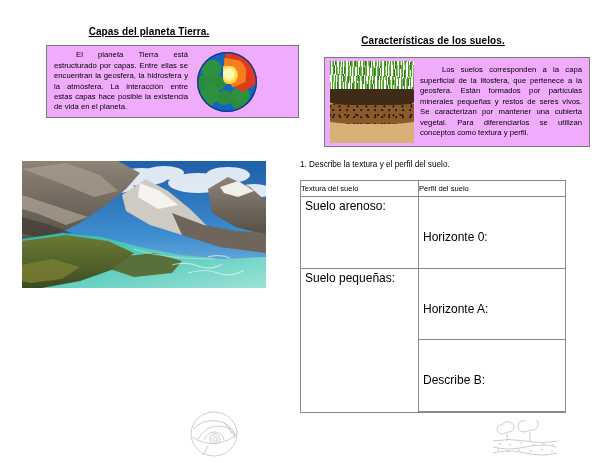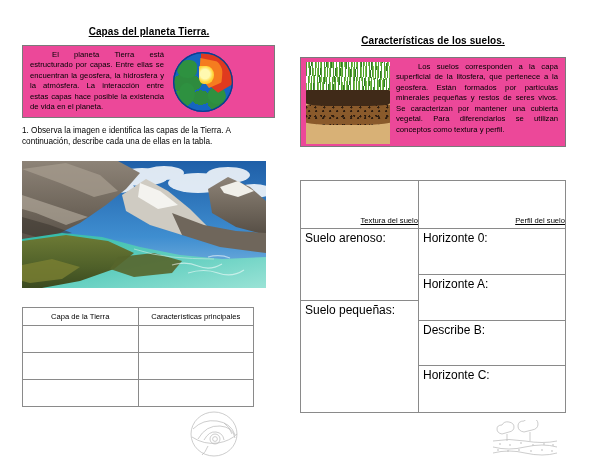--- a/index.html
+++ b/index.html
@@ -33,22 +33,23 @@
   }
   .prompt {
     font-size: 8.2px;
     line-height: 1.32;
     text-align: left;
   }
   .infobox {
     border: 1.2px solid #7a7a7a;
     box-sizing: border-box;
     display: flex;
-    align-items: flex-start;
-    background: #ec4899;
+    align-items: center;
+    background: #f0abfc;
+    margin-left: 24px;
   }
   .infotext {
     font-size: 7.7px;
     line-height: 1.36;
     text-align: justify;
     text-justify: inter-word;
     text-indent: 22px;
     box-sizing: border-box;
   }
 
@@ -105,37 +106,35 @@
   }
   .soil-col {
     box-sizing: border-box;
     display: flex;
     flex-direction: column;
   }
   #soil-col-texture { width: 118px; border-right: 1px solid #8a8a8a; }
   #soil-col-profile { flex: 1; }
   .soil-head {
     font-size: 7.6px;
-    text-align: right;
-    text-decoration: underline;
+    text-align: left;
     padding: 3px 0 3px;
     border-bottom: 1px solid #8a8a8a;
     box-sizing: border-box;
     height: 16px;
-    margin-top: 32px;
   }
   .soil-cell {
     font-size: 12px;
     padding: 2px 0 0 4px;
     box-sizing: border-box;
     border-bottom: 1px solid #8a8a8a;
   }
   .soil-cell.last { border-bottom: none; }
   #soil-col-texture .soil-cell { height: 72.3px; }
-  #soil-col-profile .soil-cell { height: 54.2px; }
+  #soil-col-profile .soil-cell { height: 54.2px; margin-top: 31px; }
 
   
   table.grid {
     border-collapse: collapse;
     width: 100%;
     table-layout: fixed;
   }
   table.grid th, table.grid td {
     border: 1px solid #8a8a8a;
     font-weight: normal;
@@ -290,21 +289,20 @@
         <div class="earth-land-b"></div>
         <div class="earth-land-c"></div>
         <div class="earth-wedge"></div>
         <div class="earth-mantle"></div>
         <div class="earth-core"></div>
       </div>
       <div class="earth-rim"></div>
     </div>
   </div>
 
-  <div class="col prompt" id="left-prompt">1. Observa la imagen e identifica las capas de la Tierra. A continuación, describe cada una de ellas en la tabla.</div>
 
   <div id="landscape-figure">
     <svg width="244" height="127" viewBox="0 0 244 127" preserveAspectRatio="none">
       <defs>
         <linearGradient id="skyGrad" x1="0" y1="0" x2="0" y2="1">
           <stop offset="0%" stop-color="#1f5fa8"></stop>
           <stop offset="60%" stop-color="#3f8ed0"></stop>
           <stop offset="100%" stop-color="#8fc0e4"></stop>
         </linearGradient>
         <linearGradient id="rockGrad" x1="0" y1="0" x2="0" y2="1">
@@ -347,73 +345,49 @@
       <path d="M0 104 L30 98 L58 106 L40 118 L8 122 L0 120 Z" fill="#7a7f32" opacity="0.8"></path>
       <g stroke="#ffffff" stroke-width="1.2" opacity="0.55" fill="none">
         <path d="M150 104 q14 -4 26 1 t24 -2"></path>
         <path d="M166 112 q16 -5 30 0 t26 -3"></path>
         <path d="M186 96 q12 -3 22 1"></path>
       </g>
       <path d="M112 88 q18 6 38 8 t42 2" stroke="#bfe8de" stroke-width="1" fill="none" opacity="0.7"></path>
     </svg>
   </div>
 
-  <div id="left-table">
-    <table class="grid">
-      <thead>
-        <tr>
-          <th>Capa de la Tierra</th>
-          <th>Características principales</th>
-        </tr>
-      </thead>
-      <tbody>
-        <tr>
-          <td></td>
-          <td></td>
-        </tr>
-        <tr>
-          <td></td>
-          <td></td>
-        </tr>
-        <tr>
-          <td></td>
-          <td></td>
-        </tr>
-      </tbody>
-    </table>
-  </div>
 
   <div class="col infobox" id="right-infobox">
     <div id="soil-figure">
       <div class="soil-layers">
         <div class="soil-sand"></div>
         <div class="soil-mid"></div>
         <div class="soil-humus2"></div>
         <div class="soil-humus"></div>
         <div class="soil-grass"></div>
       </div>
     </div>
     <div class="infotext">Los suelos corresponden a la capa superficial de la litosfera, que pertenece a la geosfera. Están formados por partículas minerales pequeñas y restos de seres vivos. Se caracterizan por mantener una cubierta vegetal. Para diferenciarlos se utilizan conceptos como textura y perfil.</div>
   </div>
 
   <div class="col title" id="right-title">Características de los suelos.</div>
 
+  <div class="col prompt" id="right-prompt">1. Describe la textura y el perfil del suelo.</div>
 
   <div id="soil-table">
     <div class="soil-col" id="soil-col-texture">
       <div class="soil-head">Textura del suelo</div>
       <div class="soil-cell">Suelo arenoso:</div>
       <div class="soil-cell last">Suelo pequeñas:</div>
     </div>
     <div class="soil-col" id="soil-col-profile">
       <div class="soil-head">Perfil del suelo</div>
       <div class="soil-cell">Horizonte 0:</div>
       <div class="soil-cell">Horizonte A:</div>
       <div class="soil-cell">Describe B:</div>
-      <div class="soil-cell last">Horizonte C:</div>
     </div>
   </div>
 
   <div id="earth-sketch">
     <svg width="68" height="50" viewBox="0 0 68 50">
       <g fill="none" stroke="#555" stroke-width="0.7">
         <ellipse cx="34" cy="25" rx="23" ry="22"></ellipse>
         <path d="M13 20 q10 -10 24 -8 q14 2 18 14"></path>
         <path d="M18 30 q8 -14 22 -13 q13 1 15 12"></path>
         <path d="M24 31 q5 -9 12 -8 q7 1 8 8"></path>

